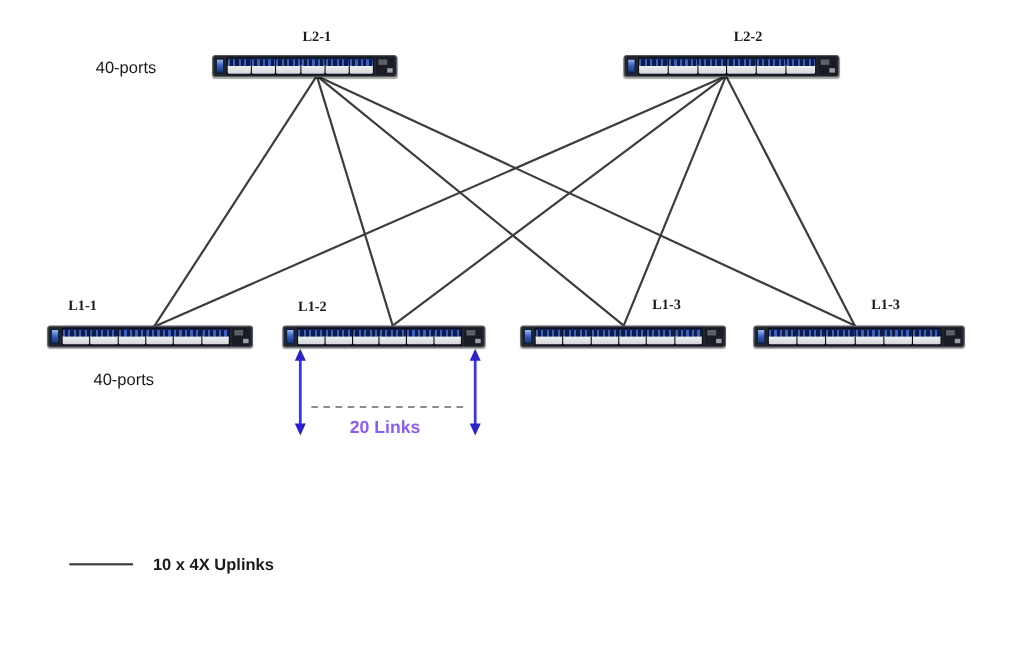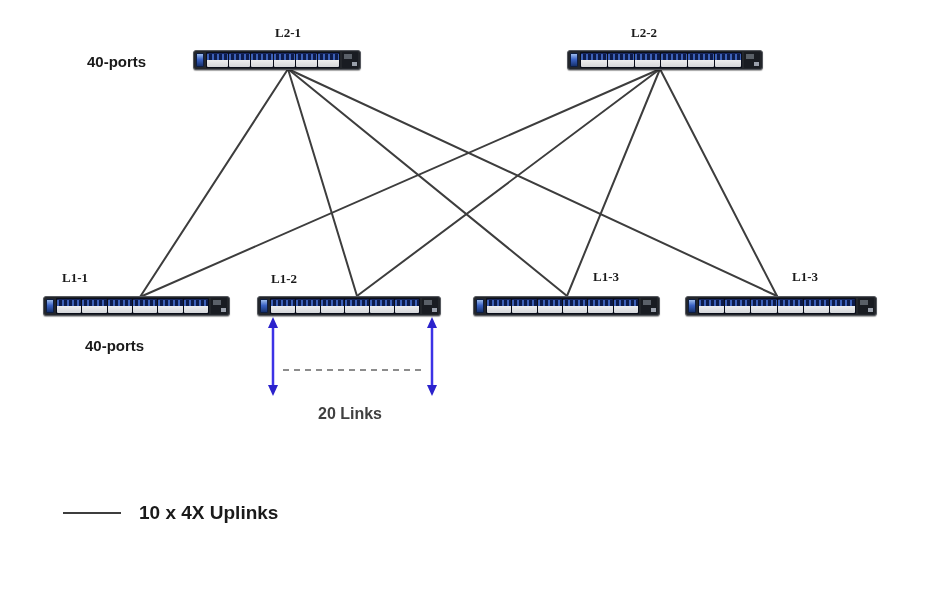--- a/index.html
+++ b/index.html
@@ -51,38 +51,38 @@
   }
   
   .node-label{
     position:absolute;transform:translateX(-50%);
     font-family:"Liberation Serif", serif;
     font-weight:bold;font-size:13px;color:#1a1a1a;
     white-space:nowrap;
   }
   .ports-label{
     position:absolute;
-    font-weight:bold;font-size:15px;color:#1a1a1a;
+    font-weight:normal;font-size:15px;color:#1a1a1a;
     white-space:nowrap;
   }
   .compute-label{
-    position:absolute;left:350px;top:404px;transform:translateX(-50%);
+    position:absolute;left:350px;top:380px;transform:translateX(-50%);
     text-align:center;font-weight:bold;font-size:16px;line-height:20px;
-    color:#404040;white-space:nowrap;
+    color:#8b5cf6;white-space:nowrap;
   }
   
   #wires{position:absolute;left:0;top:0;width:941px;height:595px;}
   
   .legend{position:absolute;left:63px;top:500px;}
   .legend-row{display:flex;align-items:center;height:26px;margin-bottom:12px;}
   .legend-swatch{width:58px;height:0;margin-right:18px;}
   .legend-swatch.dark{border-top:2.5px solid #3d3d3d;}
   .legend-swatch.blue{border-top:3.5px solid #3c32e6;}
   .legend-label{
-    font-weight:bold;font-size:19px;color:#1a1a1a;white-space:pre;
+    font-weight:bold;font-size:15px;color:#1a1a1a;white-space:pre;
   }
 </style>
 </head>
 <body>
 
 <div id="canvas">
 
   <svg id="wires">
 
     <g id="uplink-lines">
@@ -114,21 +114,21 @@
       <div class="sw-g"></div>
         <div class="sw-g"></div>
         <div class="sw-g"></div>
         <div class="sw-g"></div>
         <div class="sw-g"></div>
         <div class="sw-g"></div>
     </div>
     <div class="sw-psu"></div>
   </div>
 
-  <div class="node-label" style="left:644px;top:25px;">L2-2</div>
+  <div class="node-label" style="left:680px;top:25px;">L2-2</div>
   <div class="switch" style="left:567px;top:50px;width:196px;">
     <div class="sw-ear"></div>
     <div class="sw-body">
       <div class="sw-g"></div>
         <div class="sw-g"></div>
         <div class="sw-g"></div>
         <div class="sw-g"></div>
         <div class="sw-g"></div>
         <div class="sw-g"></div>
     </div>

